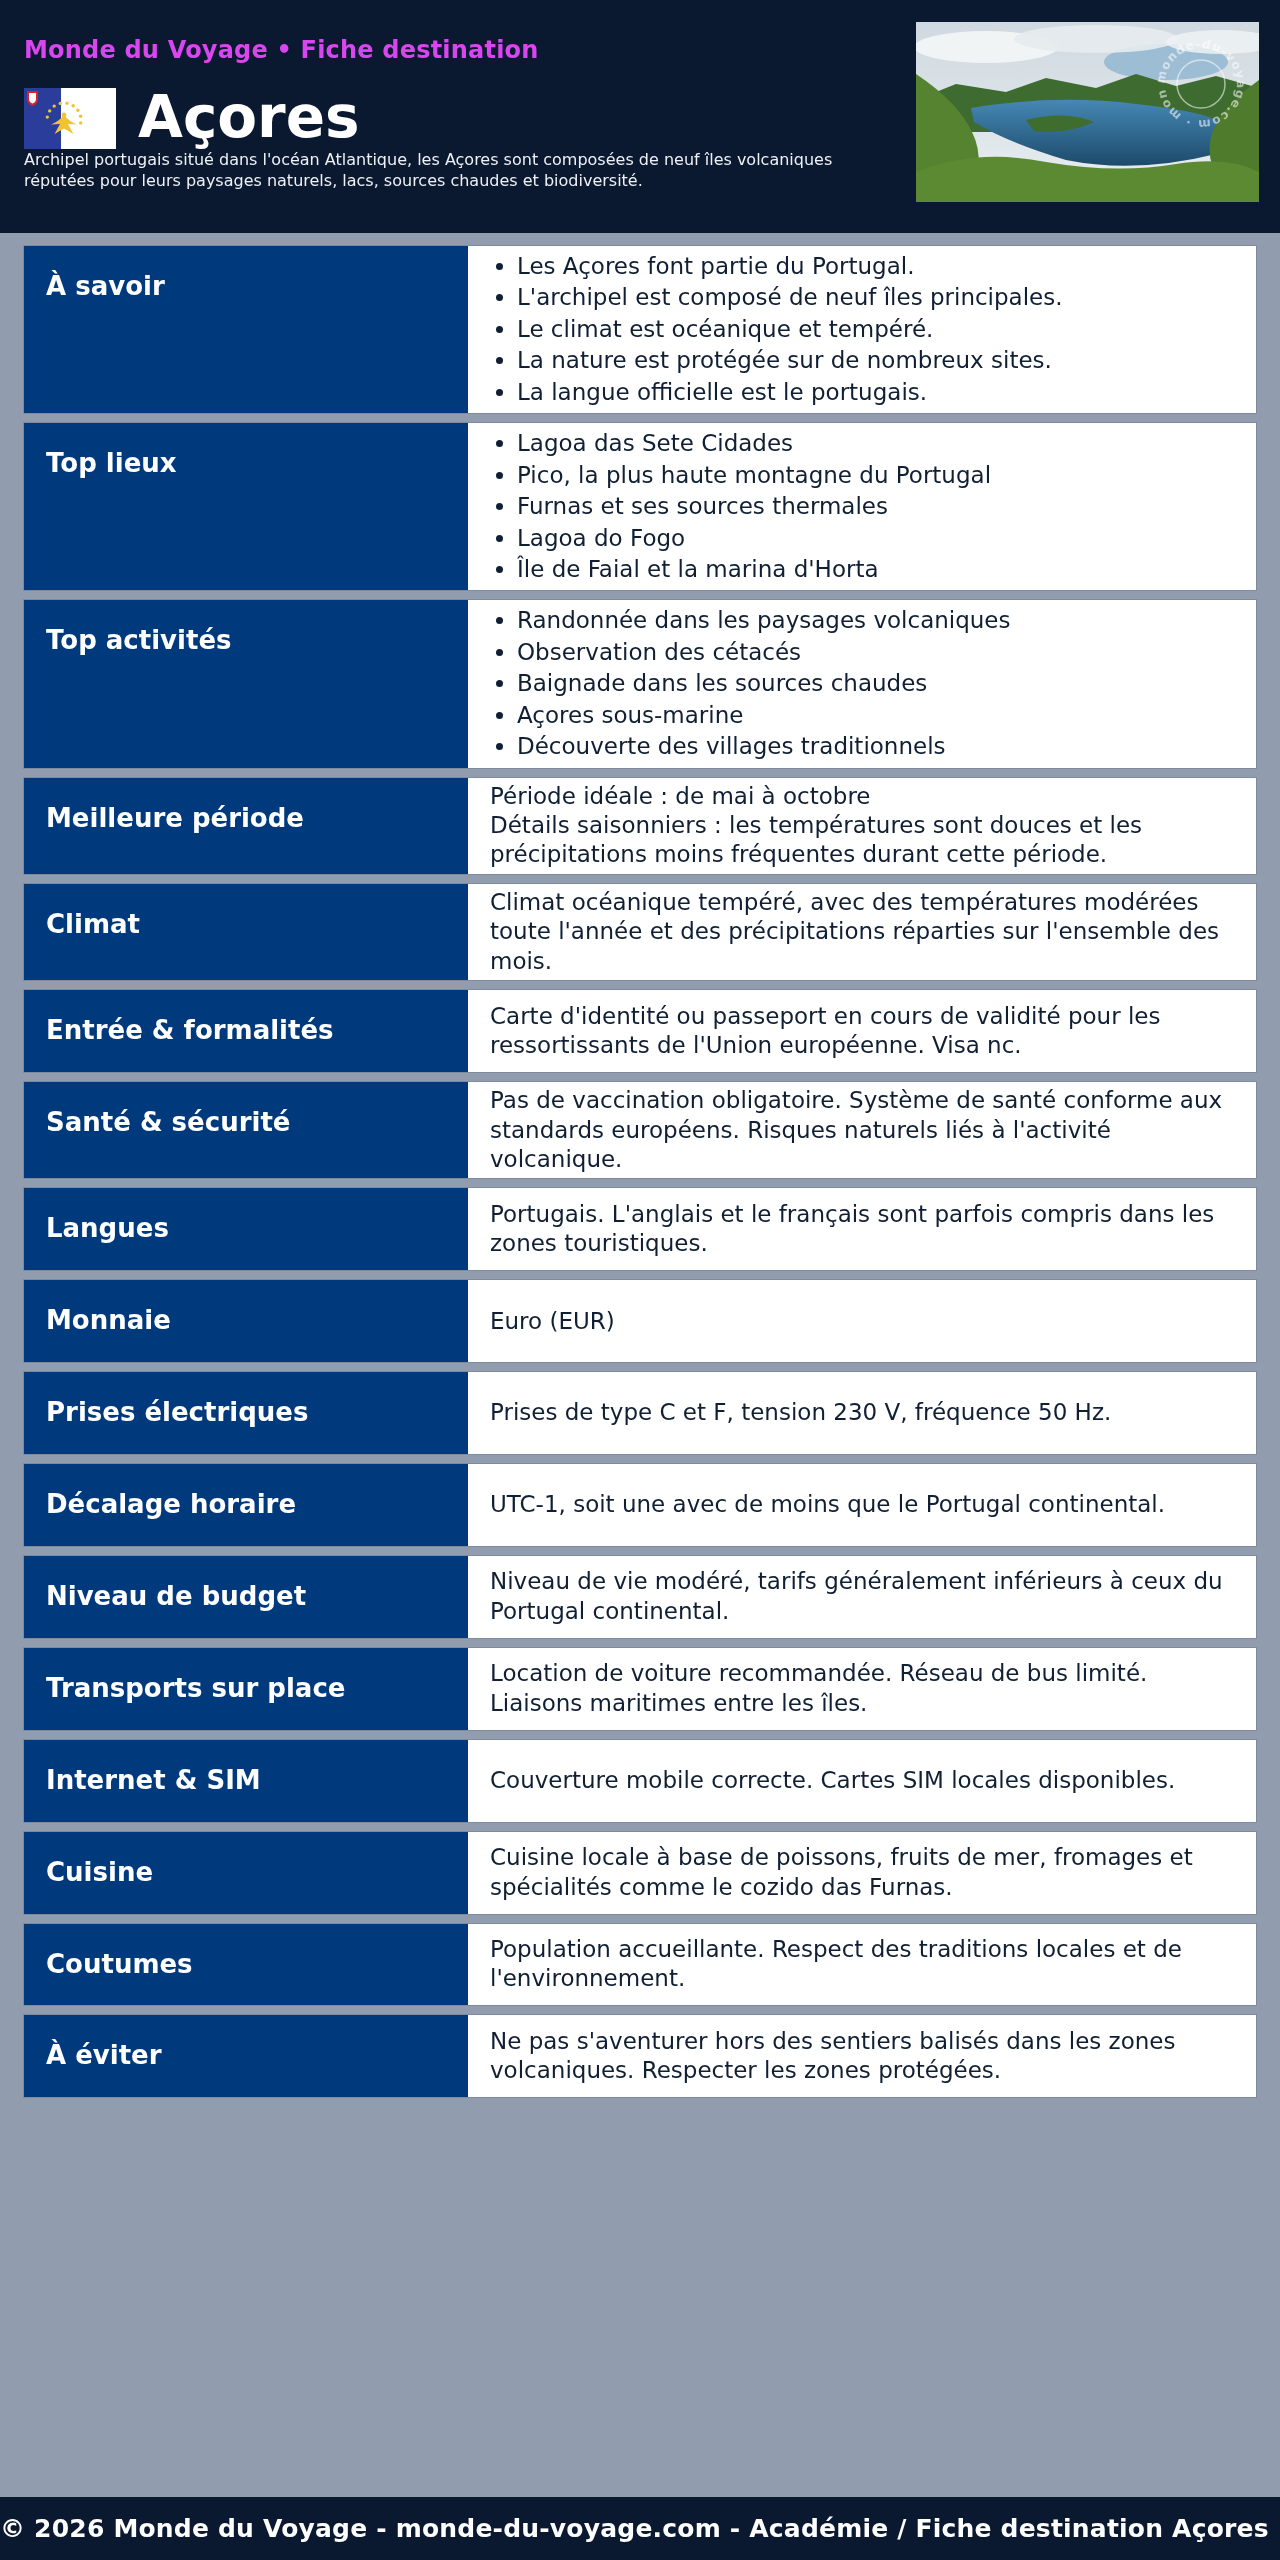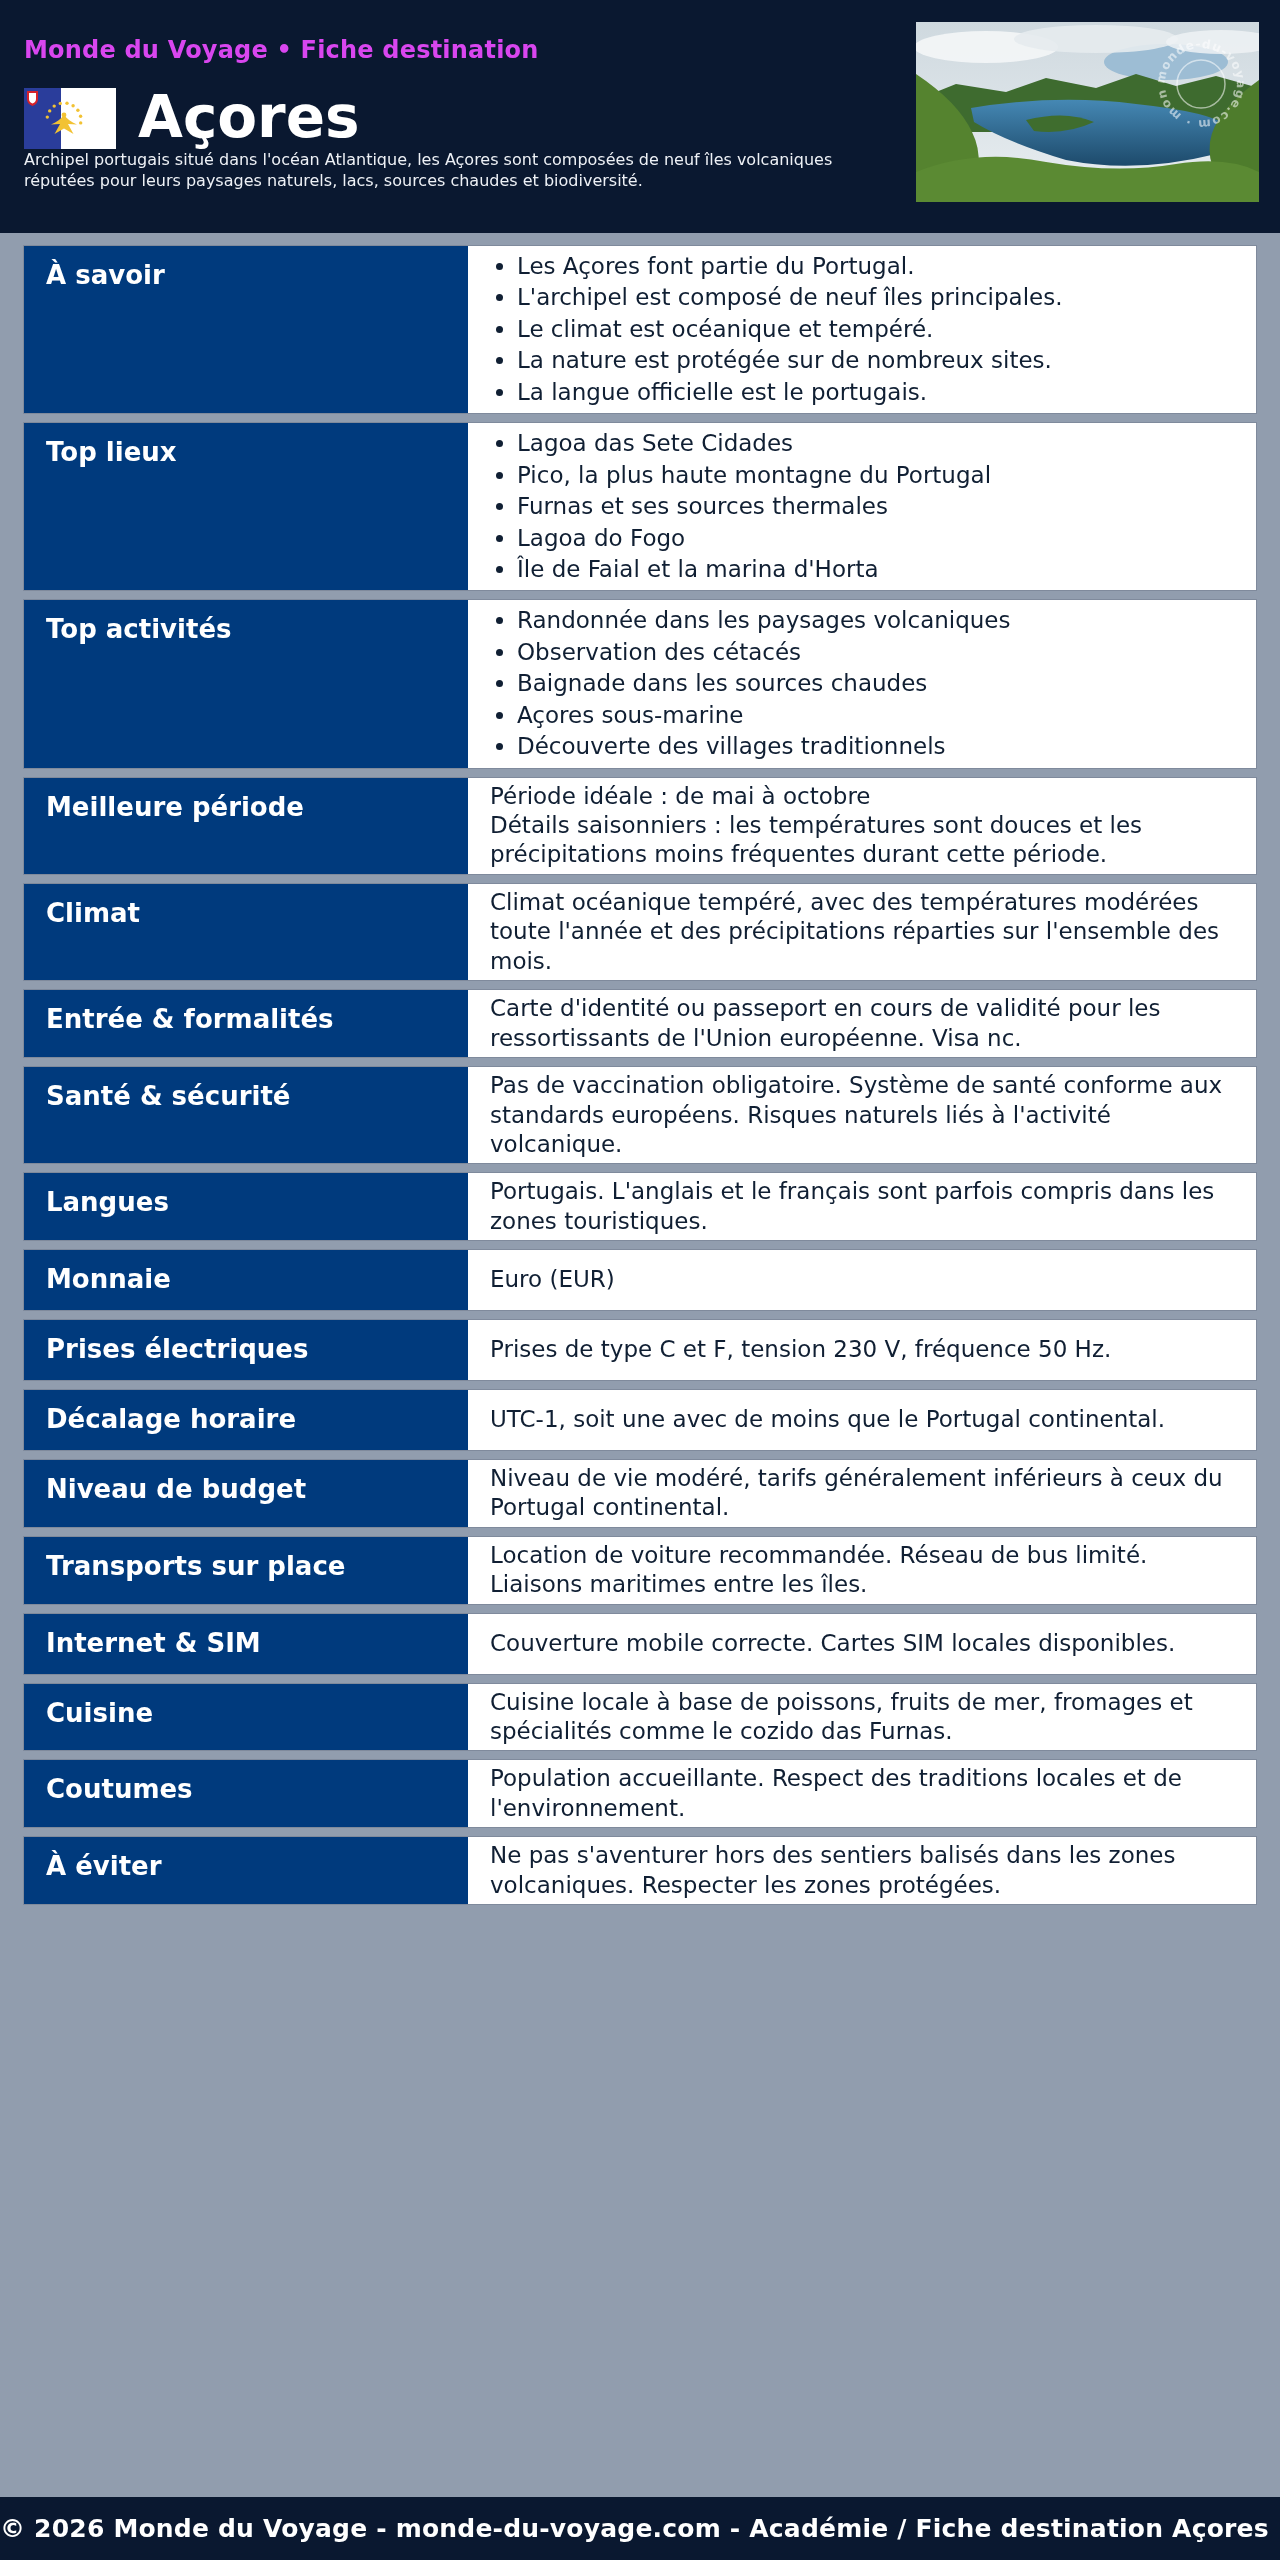--- a/index.html
+++ b/index.html
@@ -47,21 +47,21 @@
   .row {
     display:flex;
     margin-bottom:8px;
     border:1px solid #7f8a9c;
     background:#ffffff;
   }
   .label-cell {
     flex:0 0 444px; width:444px;
     background:#003a7d;
     color:#ffffff; font-weight:bold; font-size:26px;
-    padding:15px 22px;
+    padding:26px 22px;
     line-height:1.15;
   }
   .content-cell {
     flex:1;
     background:#ffffff;
     color:#101f33;
     font-size:23px; line-height:1.28;
     padding:4px 22px;
     display:flex; flex-direction:column; justify-content:center;
   }

